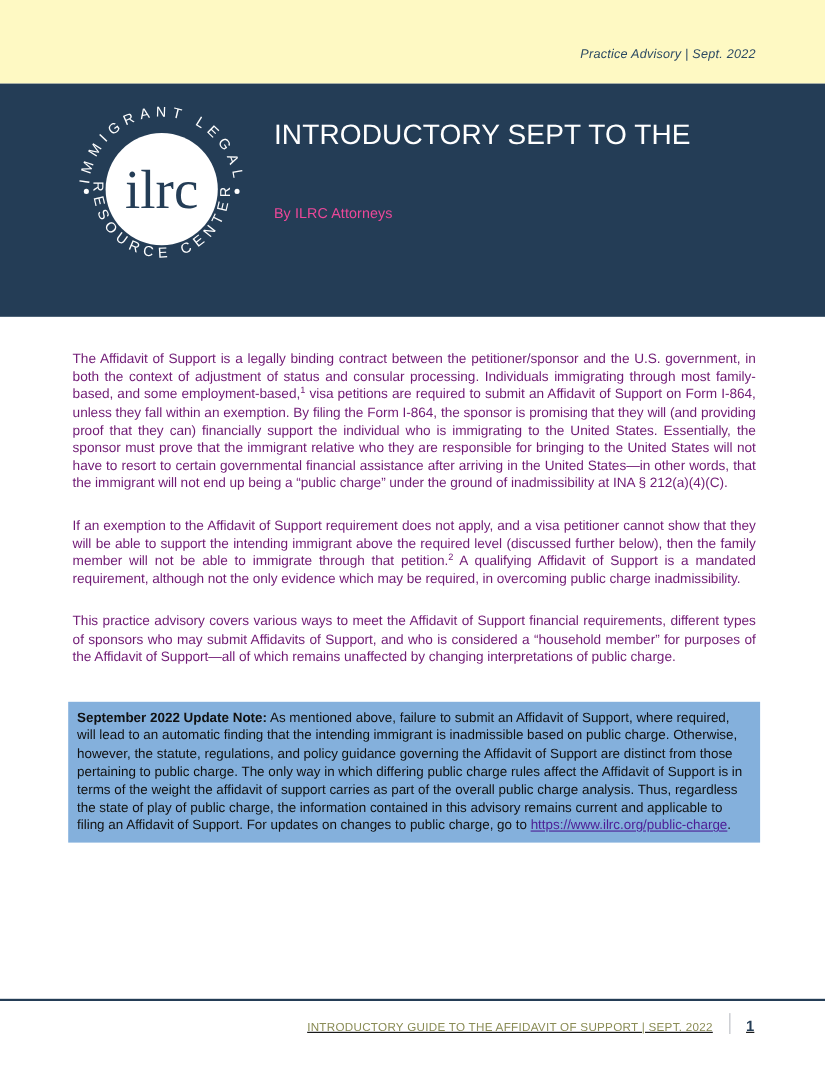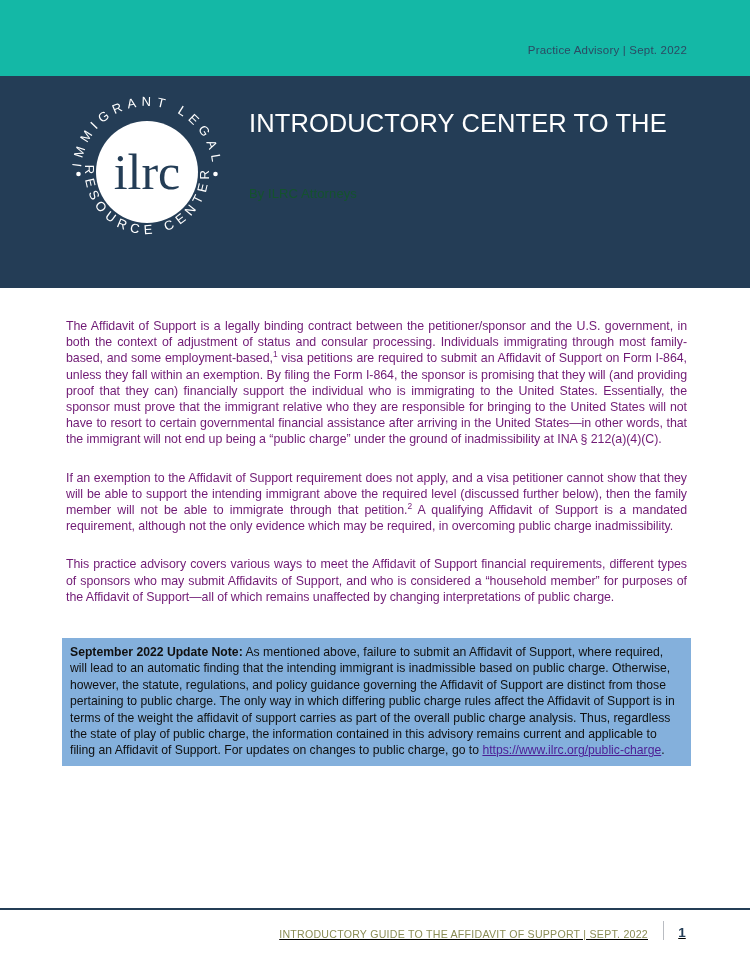--- a/index.html
+++ b/index.html
@@ -14,21 +14,22 @@
     font-family: "Liberation Sans", sans-serif;
     overflow: hidden;
   }
 
   
   .page-topbar {
     position: absolute;
     top: 0; left: 0;
     width: 750px;
     height: 76px;
-    background: #14b8a6;
+    background: #fef9c3;
+    font-style: italic;
   }
   .running-head {
     position: absolute;
     right: 63px;
     top: 44px;
     font-size: 11.5px;
     color: #2c4a63;
     letter-spacing: 0.2px;
     white-space: nowrap;
   }
@@ -62,21 +63,21 @@
     font-size: 25.5px;
     line-height: 30px;
     font-weight: 400;
     letter-spacing: 0.1px;
   }
   .doc-title .tline { display: block; }
   .doc-byline {
     position: absolute;
     left: 249px;
     top: 186px;
-    color: #14532d;
+    color: #ec4899;
     font-size: 13px;
     letter-spacing: 0.1px;
   }
 
   
   .body-area {
     position: absolute;
     left: 66px;
     top: 318px;
     width: 621px;
@@ -189,21 +190,21 @@
     </text>
 
     <circle cx="15.5" cy="86" r="2.3" fill="#ffffff"></circle>
     <circle cx="152.5" cy="86" r="2.3" fill="#ffffff"></circle>
 
     <text x="84" y="101" text-anchor="middle" font-family="'Liberation Serif', serif" font-size="50" fill="#243d56">ilrc</text>
   </svg>
 </div>
 
 <div class="doc-title">
-  <span class="tline">INTRODUCTORY CENTER TO THE</span>
+  <span class="tline">INTRODUCTORY SEPT TO THE</span>
 </div>
 <div class="doc-byline">By ILRC Attorneys</div>
 
 <div class="body-area">
 
   <p class="para"><span>The Affidavit of Support is a legally binding contract between the petitioner/sponsor and the U.S. government, in both the context of adjustment of status and consular processing. Individuals immigrating through most family-based, and some employment-based,</span><sup class="fn">1</sup><span> visa petitions are required to submit an Affidavit of Support on Form I-864, unless they fall within an exemption. By filing the Form I-864, the sponsor is promising that they will (and providing proof that they can) financially support the individual who is immigrating to the United States. Essentially, the sponsor must prove that the immigrant relative who they are responsible for bringing to the United States will not have to resort to certain governmental financial assistance after arriving in the United States—in other words, that the immigrant will not end up being a “public charge” under the ground of inadmissibility at INA § 212(a)(4)(C).</span></p>
 
   <p class="para"><span>If an exemption to the Affidavit of Support requirement does not apply, and a visa petitioner cannot show that they will be able to support the intending immigrant above the required level (discussed further below), then the family member will not be able to immigrate through that petition.</span><sup class="fn">2</sup><span> A qualifying Affidavit of Support is a mandated requirement, although not the only evidence which may be required, in overcoming public charge inadmissibility.</span></p>
 
   <p class="para">This practice advisory covers various ways to meet the Affidavit of Support financial requirements, different types of sponsors who may submit Affidavits of Support, and who is considered a “household member” for purposes of the Affidavit of Support—all of which remains unaffected by changing interpretations of public charge.</p>

